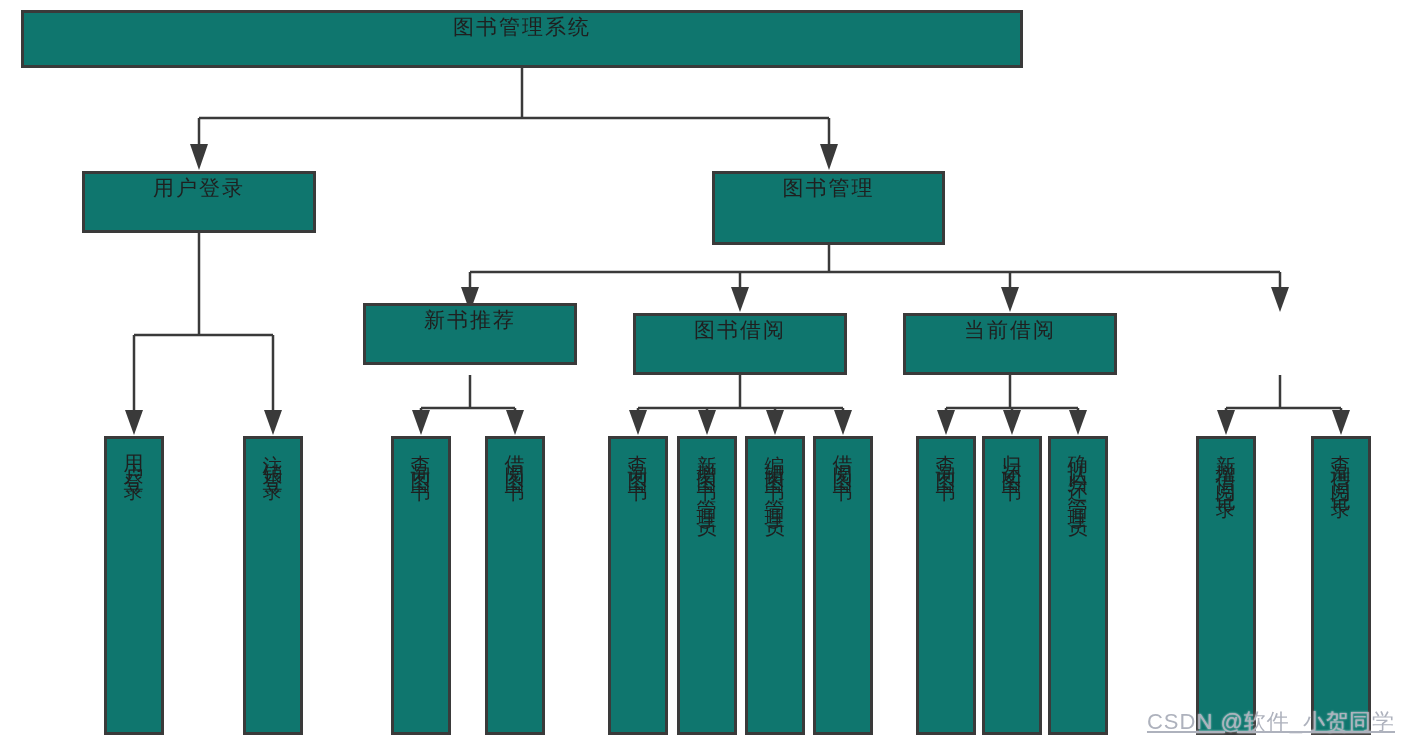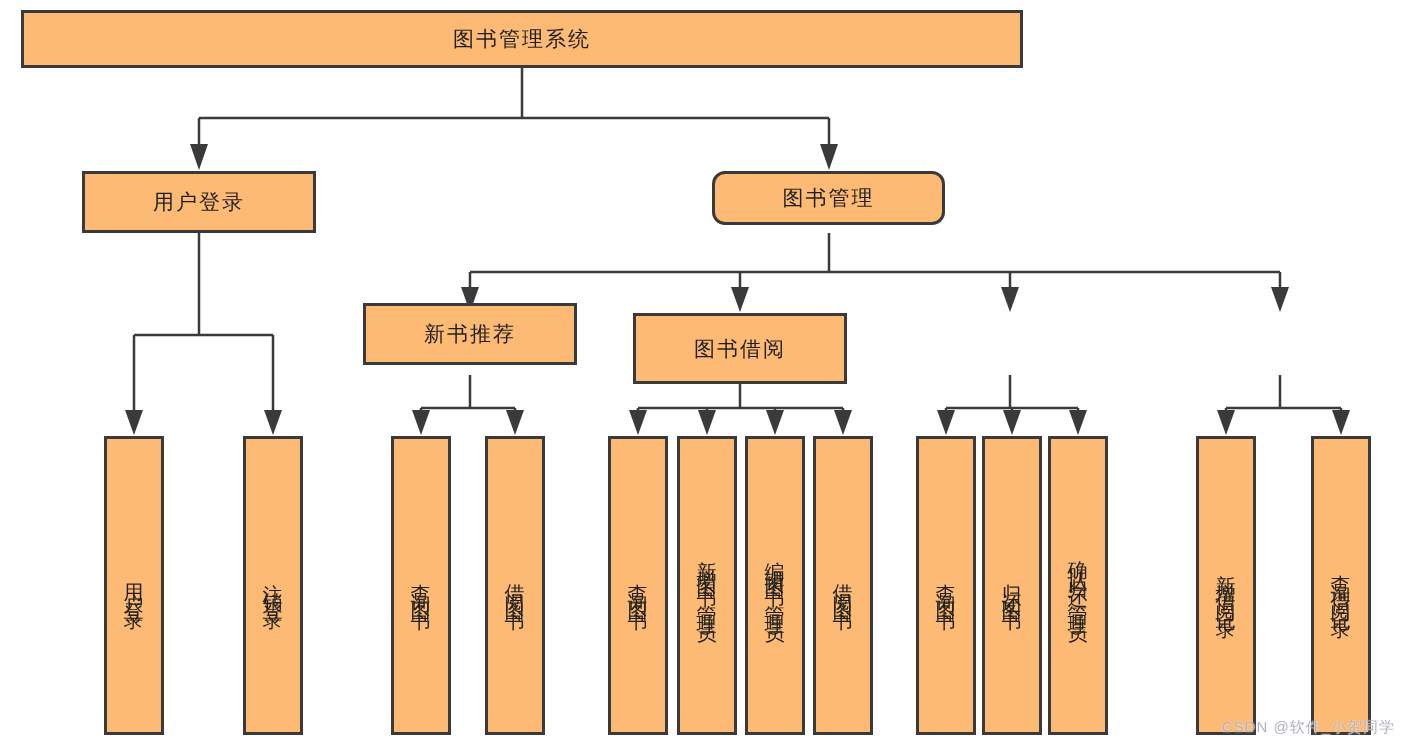--- a/index.html
+++ b/index.html
@@ -14,47 +14,47 @@
   .connectors {
     position: absolute;
     left: 0; top: 0;
     width: 1405px;
     height: 747px;
   }
   .box {
     position: absolute;
     box-sizing: border-box;
     border: 3px solid #3a3a3a;
-    background: #fdba74;
+    background: #0f766e;
     display: flex;
-    align-items: center;
     justify-content: center;
     color: #1f1f1f;
   }
   .box.h span {
     font-size: 21px;
     letter-spacing: 2px;
     white-space: nowrap;
   }
   .box.v span {
     writing-mode: vertical-rl;
     font-size: 20px;
     letter-spacing: 9px;
     line-height: 1;
     white-space: nowrap;
   }
   .watermark {
     position: absolute;
     right: 10px;
     bottom: 10px;
-    font-size: 15px;
+    font-size: 22px;
     color: #aeb2bd;
     letter-spacing: 1px;
     white-space: nowrap;
     text-shadow: 0 0 2px rgba(255,255,255,0.8);
+    text-decoration: underline;
   }
 </style>
 </head>
 <body>
 
 <div class="canvas">
 
   <svg class="connectors" viewBox="0 0 1405 747" xmlns="http://www.w3.org/2000/svg">
     <g stroke="#3a3a3a" stroke-width="2.5" fill="none">
 
@@ -124,29 +124,32 @@
     </g>
   </svg>
 
   <div class="box h" style="left:21px; top:10px; width:1002px; height:58px;">
     <span>图书管理系统</span>
   </div>
 
   <div class="box h" style="left:82px; top:171px; width:234px; height:62px;">
     <span>用户登录</span>
   </div>
-  <div class="box h" style="left:712px; top:171px; width:233px; height:54px;border-radius:13px;">
+  <div class="box h" style="left:712px; top:171px; width:233px; height:74px;">
     <span>图书管理</span>
   </div>
 
   <div class="box h" style="left:363px; top:303px; width:214px; height:62px;">
     <span>新书推荐</span>
   </div>
-  <div class="box h" style="left:633px; top:313px; width:214px; height:71px;">
+  <div class="box h" style="left:633px; top:313px; width:214px; height:62px;">
     <span>图书借阅</span>
+  </div>
+  <div class="box h" style="left:903px; top:313px; width:214px; height:62px;">
+    <span>当前借阅</span>
   </div>
 
   <div class="box v" style="left:104px; top:436px; width:60px; height:299px;">
     <span>用户登录</span>
   </div>
   <div class="box v" style="left:243px; top:436px; width:60px; height:299px;">
     <span>注销登录</span>
   </div>
 
   <div class="box v" style="left:391px; top:436px; width:60px; height:299px;">

